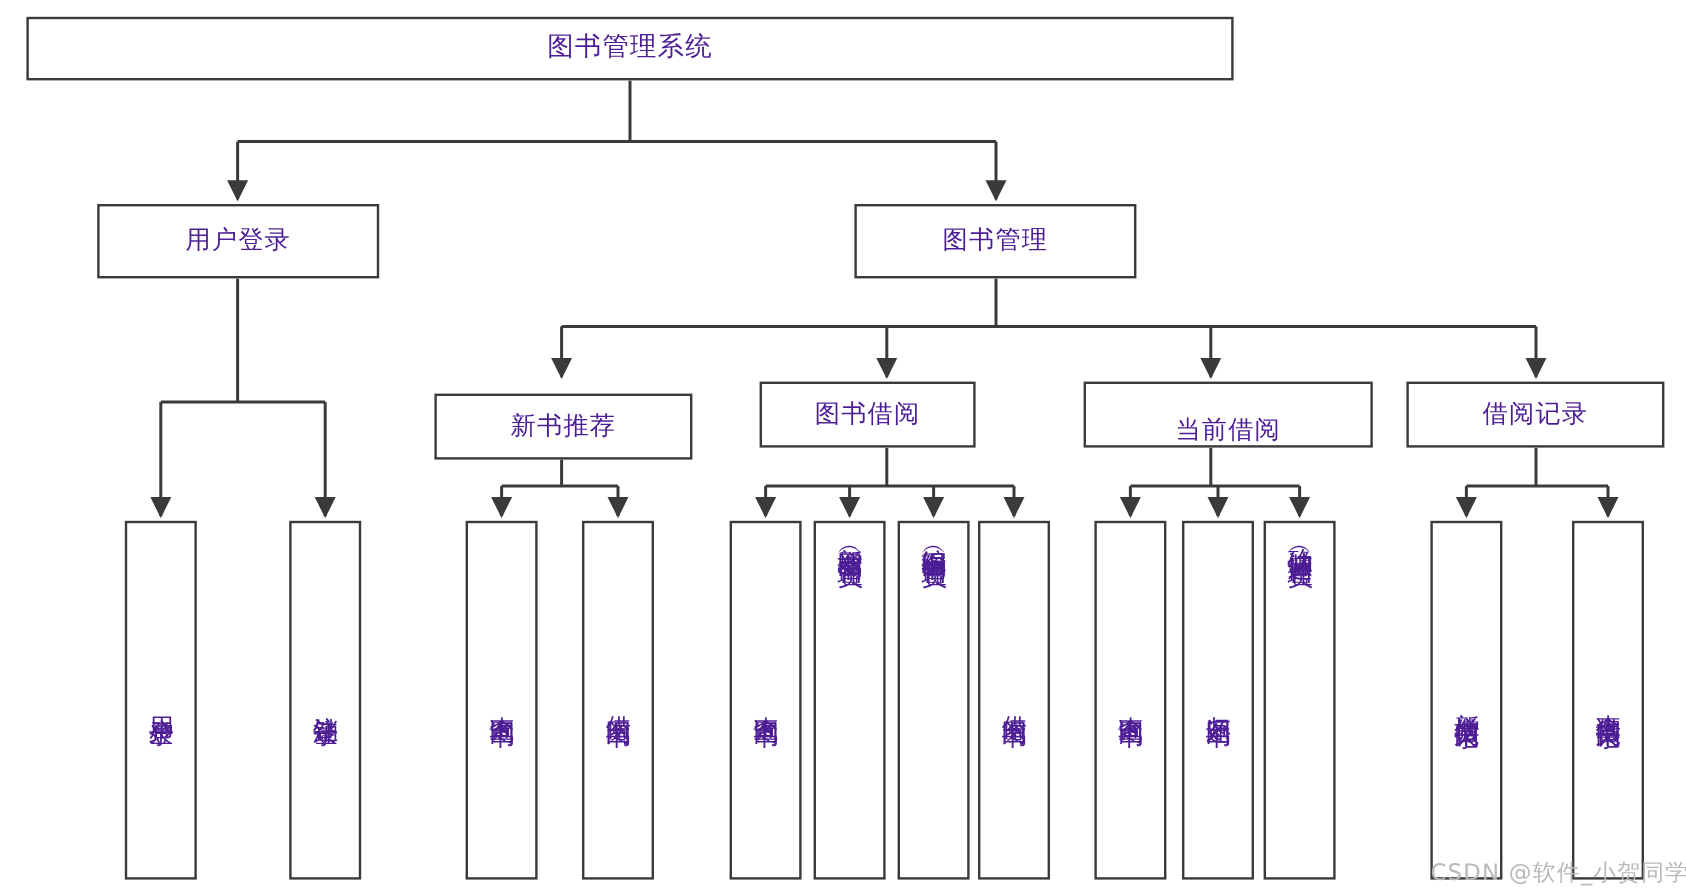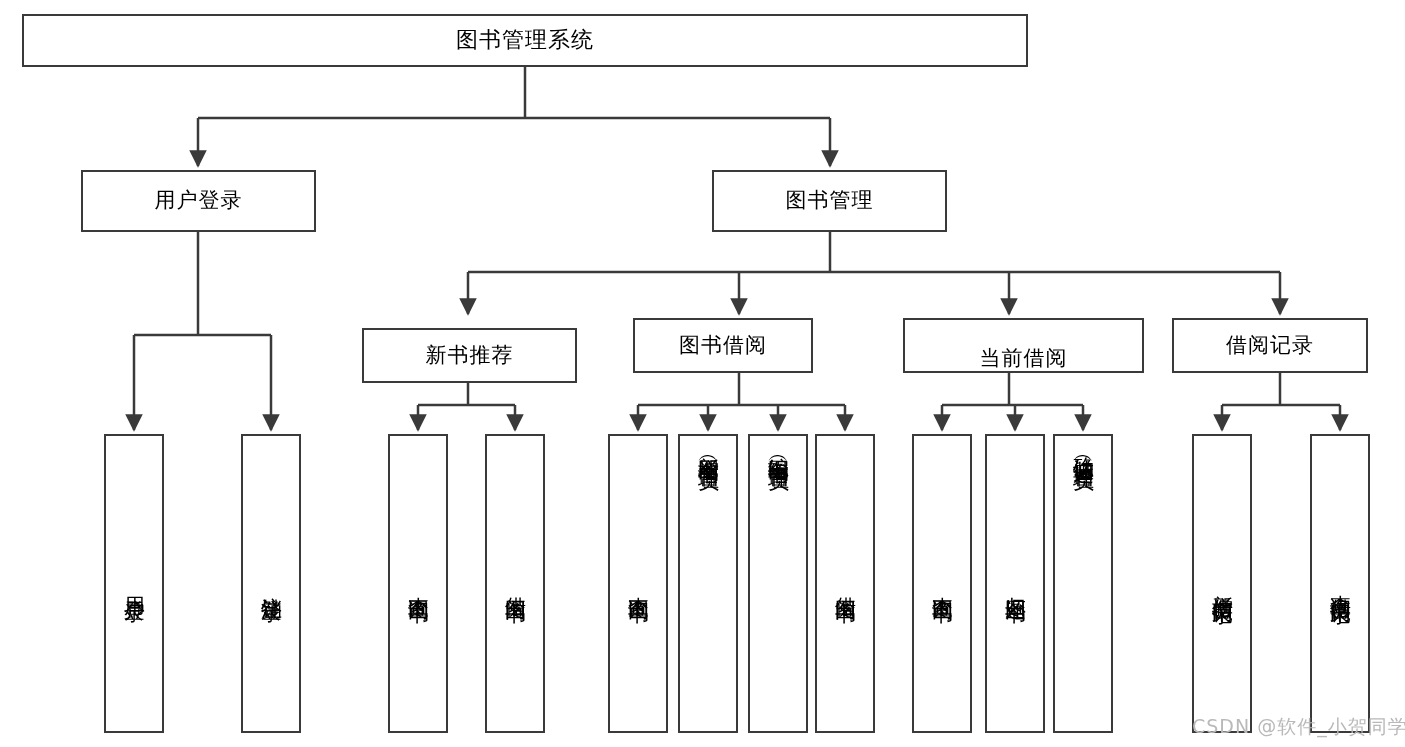--- a/index.html
+++ b/index.html
@@ -26,21 +26,21 @@
     height: 747px;
   }
   .node {
     position: absolute;
     box-sizing: border-box;
     border: 2px solid #3a3a3a;
     background: #ffffff;
     display: flex;
     align-items: center;
     justify-content: center;
-    color: #000000;
+    color: #4c1d95;
   }
   .node.horiz {
     font-size: 21px;
     line-height: 1.2;
     letter-spacing: 1px;
   }
   .node.root {
     font-size: 22px;
   }
   .node.leaf {
@@ -136,21 +136,21 @@
   </div>
 
   <div class="node horiz" style="left:633px; top:318px; width:180px; height:55px;">
     <span>图书借阅</span>
   </div>
 
   <div class="node horiz" style="left:903px; top:318px; width:241px; height:55px;align-items:flex-end;">
     <span>当前借阅</span>
   </div>
 
-  <div class="node horiz" style="left:1172px; top:318px; width:196px; height:55px;">
+  <div class="node horiz" style="left:1172px; top:318px; width:215px; height:55px;">
     <span>借阅记录</span>
   </div>
 
   <div class="node leaf" style="left:104px; top:434px; width:60px; height:299px;">
     <span class="vtext">用户登录</span>
   </div>
 
   <div class="node leaf" style="left:241px; top:434px; width:60px; height:299px;">
     <span class="vtext">注销登录</span>
   </div>

